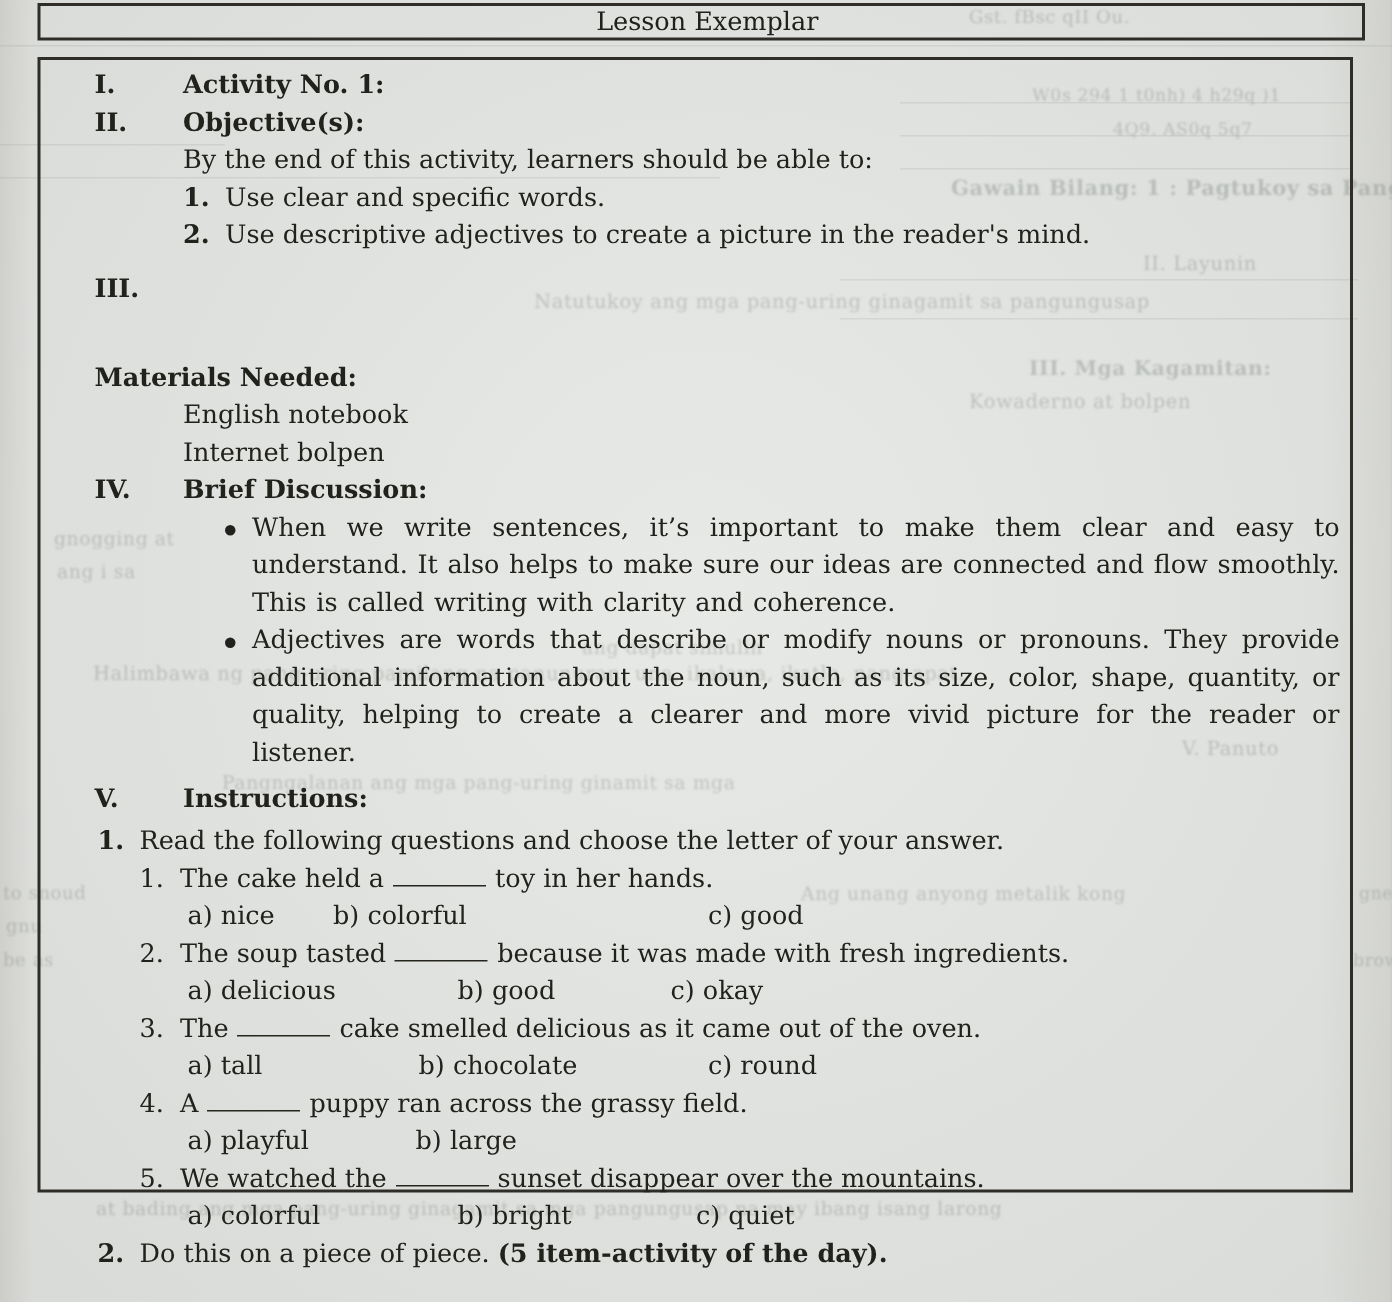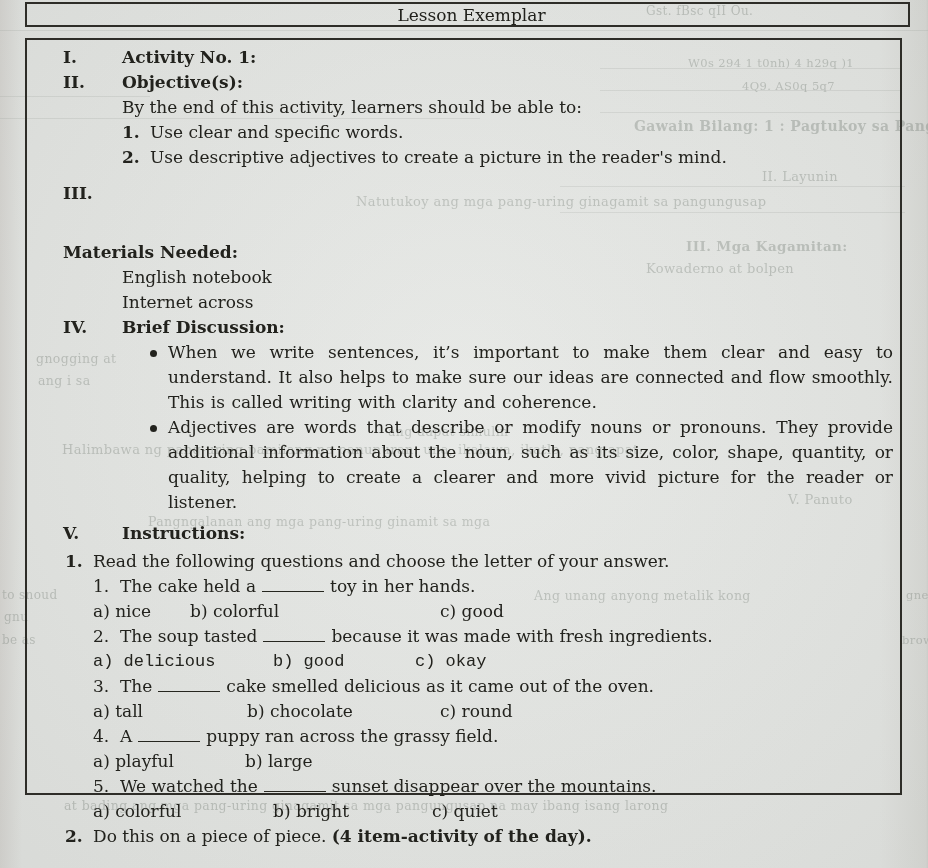--- a/index.html
+++ b/index.html
@@ -56,23 +56,23 @@
   }
   .btext{width:725px;text-align:justify;word-spacing:1px;}
   .step-row{display:flex;padding-left:38px;}
   .step-num{width:28px;flex:0 0 28px;font-weight:bold;}
   .q-row{display:flex;padding-left:66px;}
   .q-num{width:27px;flex:0 0 27px;}
   .blank{
     display:inline-block;width:62px;height:5px;
     border-bottom:1.6px solid #26261f;margin:0 6px;
   }
-  .opt-row{display:grid;padding-left:66px;}
+  .opt-row{display:grid;padding-left:98px;}
   .opt-row.r1{grid-template-columns:97px 250px auto;}
-  .opt-row.r2{grid-template-columns:180px 142px auto;font-family:Liberation Mono, monospace;}
+  .opt-row.r2{grid-template-columns:180px 142px auto;}
   .opt-row.r3{grid-template-columns:154px 193px auto;}
   .opt-row.r4{grid-template-columns:152px 183px auto;}
   .opt-row.r5{grid-template-columns:180px 159px auto;}
   .bold{font-weight:bold;}
 </style>
 </head>
 <body>
 
 <div class="page">
 
@@ -131,21 +131,21 @@
     <div class="obj-item">
       <span class="obj-num">2.</span>
       <span>Use descriptive adjectives to create a picture in the reader's mind.</span>
     </div>
 
     <div class="row sec-row gap-11">
       <span class="numeral">III.</span>
       <span class="sec-title">Materials Needed:</span>
     </div>
     <div class="content-row">English notebook</div>
-    <div class="content-row">Internet across</div>
+    <div class="content-row">Internet bolpen</div>
 
     <div class="row sec-row">
       <span class="numeral">IV.</span>
       <span class="sec-title">Brief Discussion:</span>
     </div>
     <div class="bullet-row">
       <span class="bullet-dot"></span>
       <div class="btext">When we write sentences, it’s important to make them clear and easy to understand. It also helps to make sure our ideas are connected and flow smoothly. This is called writing with clarity and coherence.</div>
     </div>
     <div class="bullet-row">
@@ -207,17 +207,17 @@
       <span><span>We watched the</span><span class="blank"></span><span>sunset disappear over the mountains.</span></span>
     </div>
     <div class="opt-row r5">
       <span>a) colorful</span>
       <span>b) bright</span>
       <span>c) quiet</span>
     </div>
 
     <div class="step-row">
       <span class="step-num">2.</span>
-      <span><span>Do this on a piece of piece. </span><span class="bold">(4 item-activity of the day).</span></span>
+      <span><span>Do this on a piece of piece. </span><span class="bold">(5 item-activity of the day).</span></span>
     </div>
 
   </div>
 </div>
 
 </body></html>

